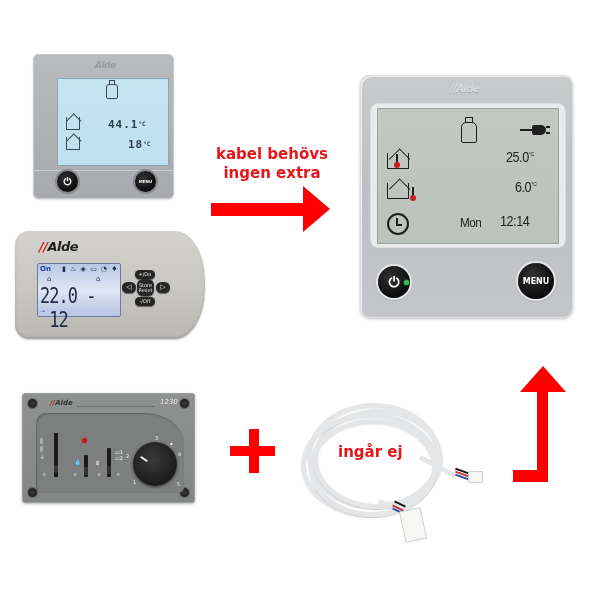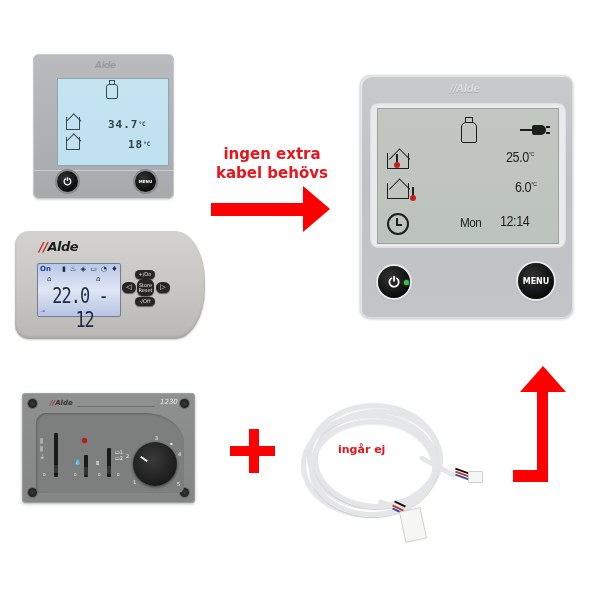--- a/index.html
+++ b/index.html
@@ -48,21 +48,20 @@
     border-radius:14px 30px 30px 14px / 14px 50px 50px 14px;
     box-shadow: inset 0 -2px 3px rgba(0,0,0,0.12), 0 1px 2px rgba(0,0,0,0.2);
   }
   .dev2 .logo { left:24px; top:8px; font-size:13px; font-weight:bold; font-style:italic; color:#1e1e1e; letter-spacing:-0.5px; }
   .dev2 .logo .slash { color:#c52a22; }
   .dev2 .lcd {
     left:22px; top:32px; width:82px; height:52px;
     background:linear-gradient(180deg,#b9c8e6 0%,#dfe6f4 50%,#b7c4e2 100%);
     border:1px solid #6f7d95; border-radius:2px;
     color:#1e2a48;
-    text-align:center;
   }
   .dev2 .lcd .on { left:2px; top:1px; font-size:7px; font-weight:bold; color:#1b3fa0; }
   .dev2 .lcd .icons { left:24px; top:1px; font-size:7px; letter-spacing:1px; color:#1e2a48; }
   .dev2 .lcd .bigdigits { left:2px; top:20px; font-family:"DejaVu Sans Mono", monospace; font-size:17px; letter-spacing:-1px; color:#1e2a48; transform:scaleY(1.2); transform-origin:0 0; }
   .dev2 .pad {
     border-radius:6px; background:#262626; color:#e6e6e6; font-size:5px;
     display:flex; align-items:center; justify-content:center; text-align:center; line-height:5px;
     box-shadow:0 1px 1px rgba(0,0,0,0.5);
   }
 
@@ -145,21 +144,21 @@
 </style>
 </head>
 <body>
 
 <div class="abs dev1">
   <div class="abs logo">Alde</div>
   <div class="abs lcd">
     <div class="abs bottle"></div>
     <div class="abs house" style="left:8px;top:38px;"></div>
     <div class="abs" style="left:50px;top:34px;">
-      <span class="val">34.7</span><span class="unit">°C</span>
+      <span class="val">44.1</span><span class="unit">°C</span>
     </div>
     <div class="abs house" style="left:8px;top:58px;"></div>
     <div class="abs" style="left:70px;top:54px;">
       <span class="val">18</span><span class="unit">°C</span>
     </div>
   </div>
   <div class="abs divider"></div>
   <div class="abs round-btn" style="left:24px;top:117px;width:21px;height:21px;font-size:10px;">
     <span>⏻</span>
   </div>
@@ -223,22 +222,22 @@
     </div>
   <div class="abs num" style="left:111px;top:86px;">1</div>
   <div class="abs num" style="left:104px;top:60px;">2</div>
   <div class="abs num" style="left:133px;top:42px;">3</div>
   <div class="abs num" style="left:156px;top:58px;">4</div>
   <div class="abs num" style="left:155px;top:88px;">5</div>
   <div class="abs num" style="left:148px;top:48px;font-size:4px;">▪</div>
 </div>
 
 <div class="abs label-red" style="left:212px;top:145px;font-size:15px;line-height:19px;text-align:center;width:120px;">
+  <div>kabel behövs</div>
   <div>ingen extra</div>
-  <div>kabel behövs</div>
 </div>
 <div class="abs arrow-shaft" style="left:211px;top:203px;width:94px;height:13px;"></div>
 <div class="abs tri-right" style="left:303px;top:186px;"></div>
 
 <div class="abs dev4">
   <div class="abs logo">//<span>Alde</span></div>
   <div class="abs bezel"></div>
   <div class="abs lcd">
     <div class="abs bottle-lg" style="left:83px;top:13px;"></div>
     <div class="abs plug" style="left:154px;top:16px;"></div>
@@ -284,18 +283,18 @@
   <div class="abs" style="left:126px;top:60px;width:40px;height:5px;background:#e5e6e8;transform:rotate(28deg);transform-origin:0 0;border-radius:2px;"></div>
   <div class="abs wire" style="left:160px;top:78px;width:14px;background:#c0392b;transform:rotate(20deg);"></div>
   <div class="abs wire" style="left:160px;top:81px;width:14px;background:#2f4fa8;transform:rotate(20deg);"></div>
   <div class="abs wire" style="left:160px;top:75px;width:14px;background:#111;transform:rotate(20deg);"></div>
   <div class="abs connector" style="left:173px;top:76px;width:13px;height:10px;"></div>
   <div class="abs" style="left:84px;top:104px;width:18px;height:5px;background:#e5e6e8;transform:rotate(18deg);transform-origin:0 0;border-radius:2px;"></div>
   <div class="abs wire" style="left:97px;top:112px;width:12px;background:#c0392b;transform:rotate(25deg);"></div>
   <div class="abs wire" style="left:97px;top:115px;width:12px;background:#2f4fa8;transform:rotate(25deg);"></div>
   <div class="abs wire" style="left:99px;top:108px;width:12px;background:#111;transform:rotate(25deg);"></div>
   <div class="abs connector" style="left:107px;top:114px;width:20px;height:30px;transform:rotate(-12deg);"></div>
-  <div class="abs label-red" style="left:43px;top:48px;font-size:11px;">ingår ej</div>
+  <div class="abs label-red" style="left:43px;top:48px;font-size:15px;">ingår ej</div>
 </div>
 
 <div class="abs arrow-shaft" style="left:513px;top:470px;width:35px;height:12px;"></div>
 <div class="abs arrow-shaft" style="left:537px;top:390px;width:11px;height:92px;"></div>
 <div class="abs tri-up" style="left:520px;top:366px;"></div>
 
 </body></html>

